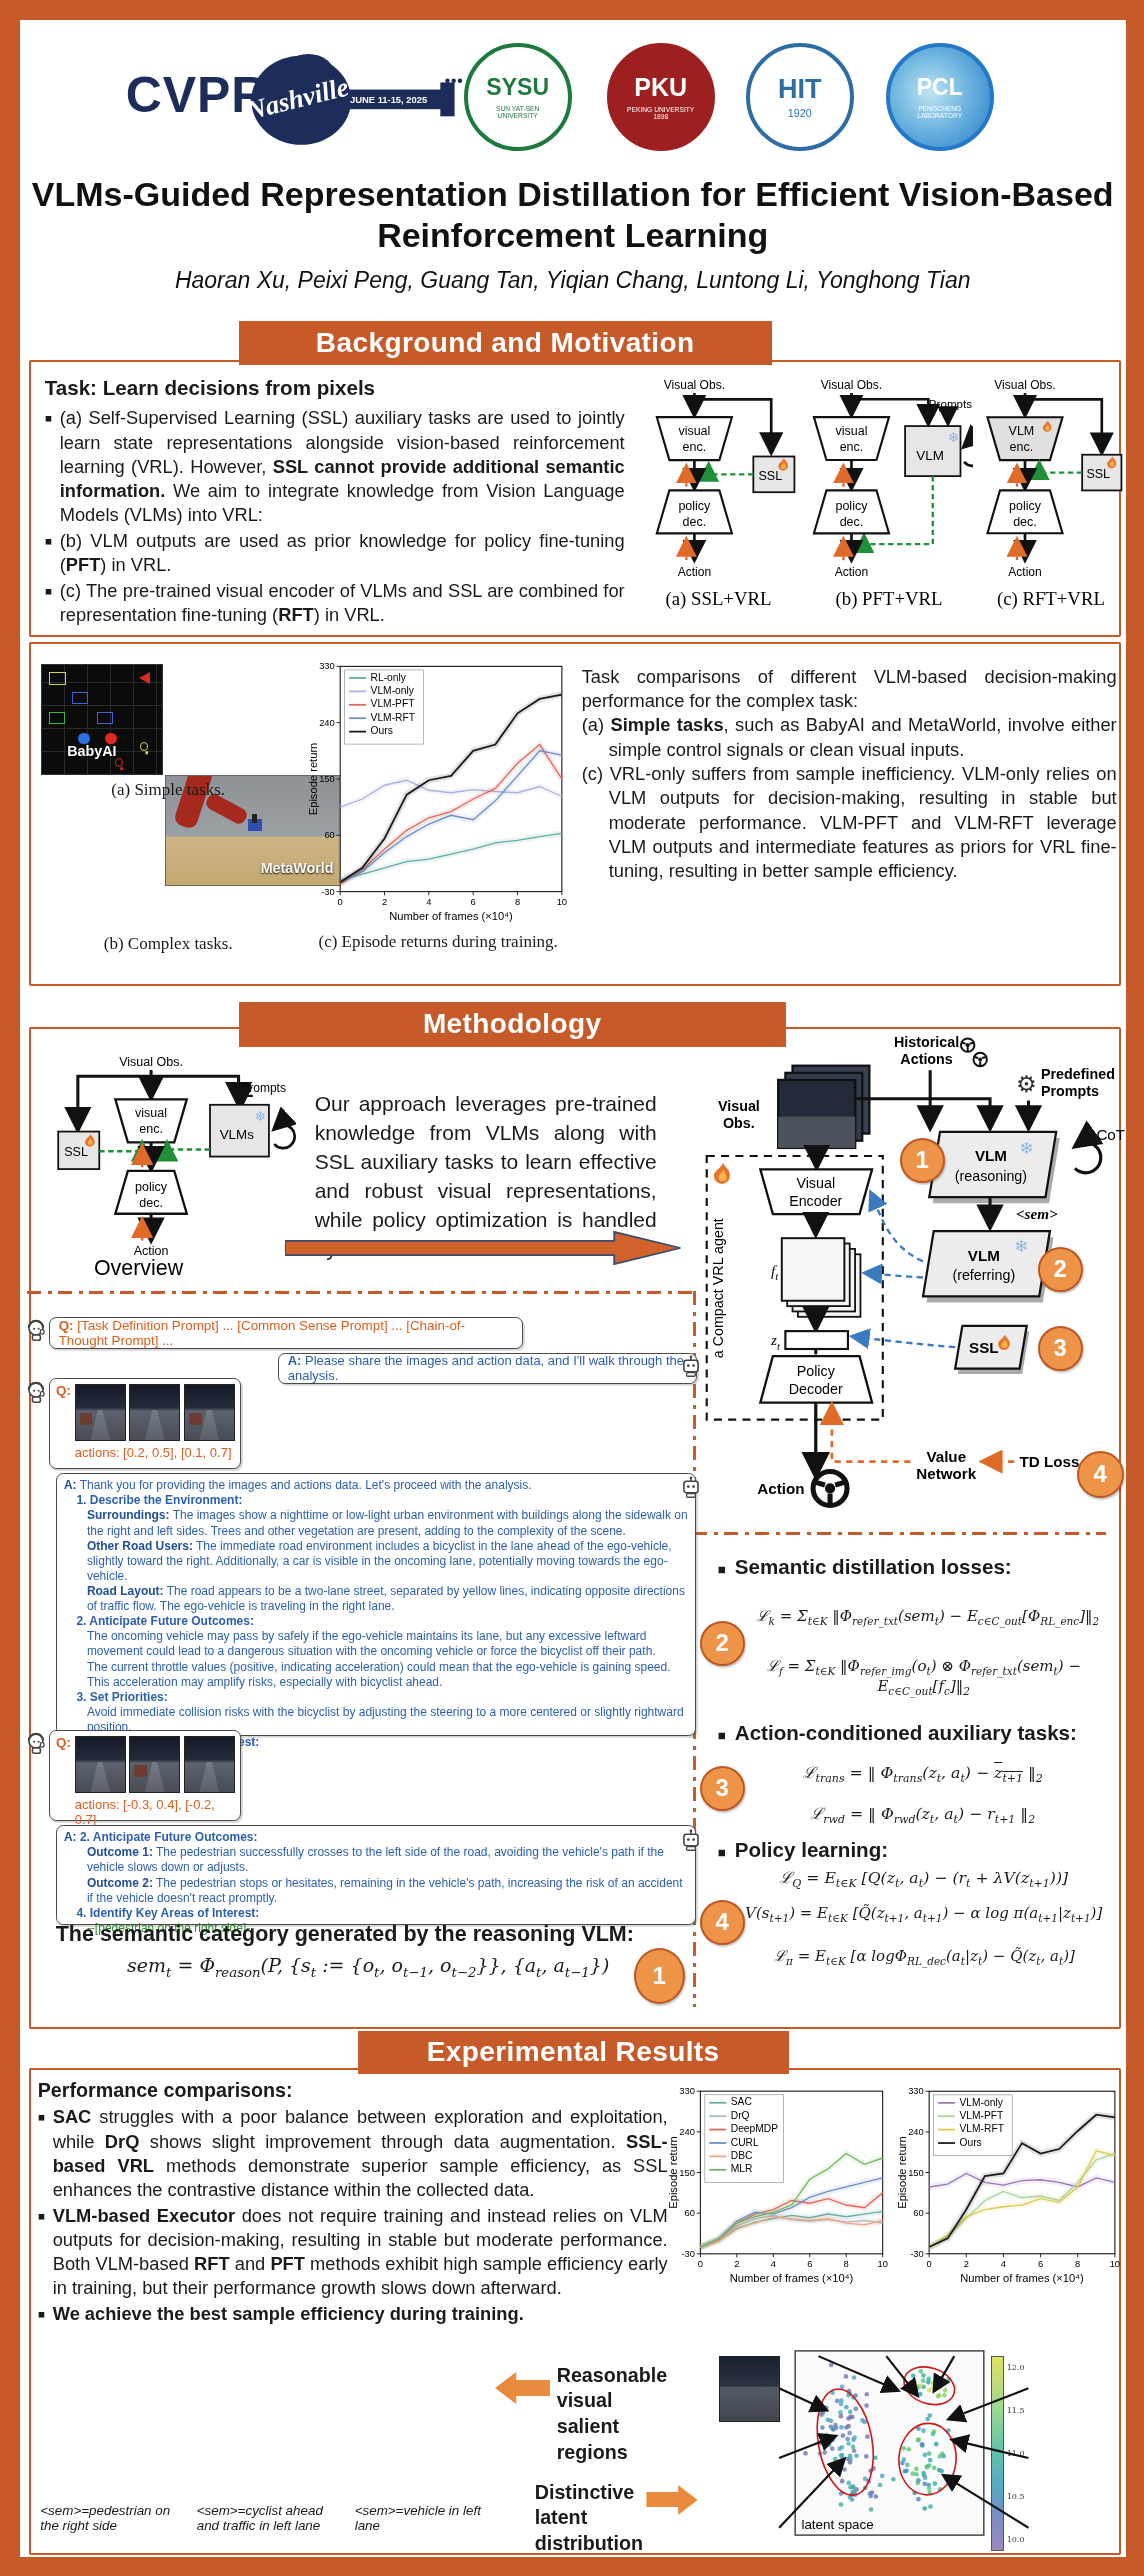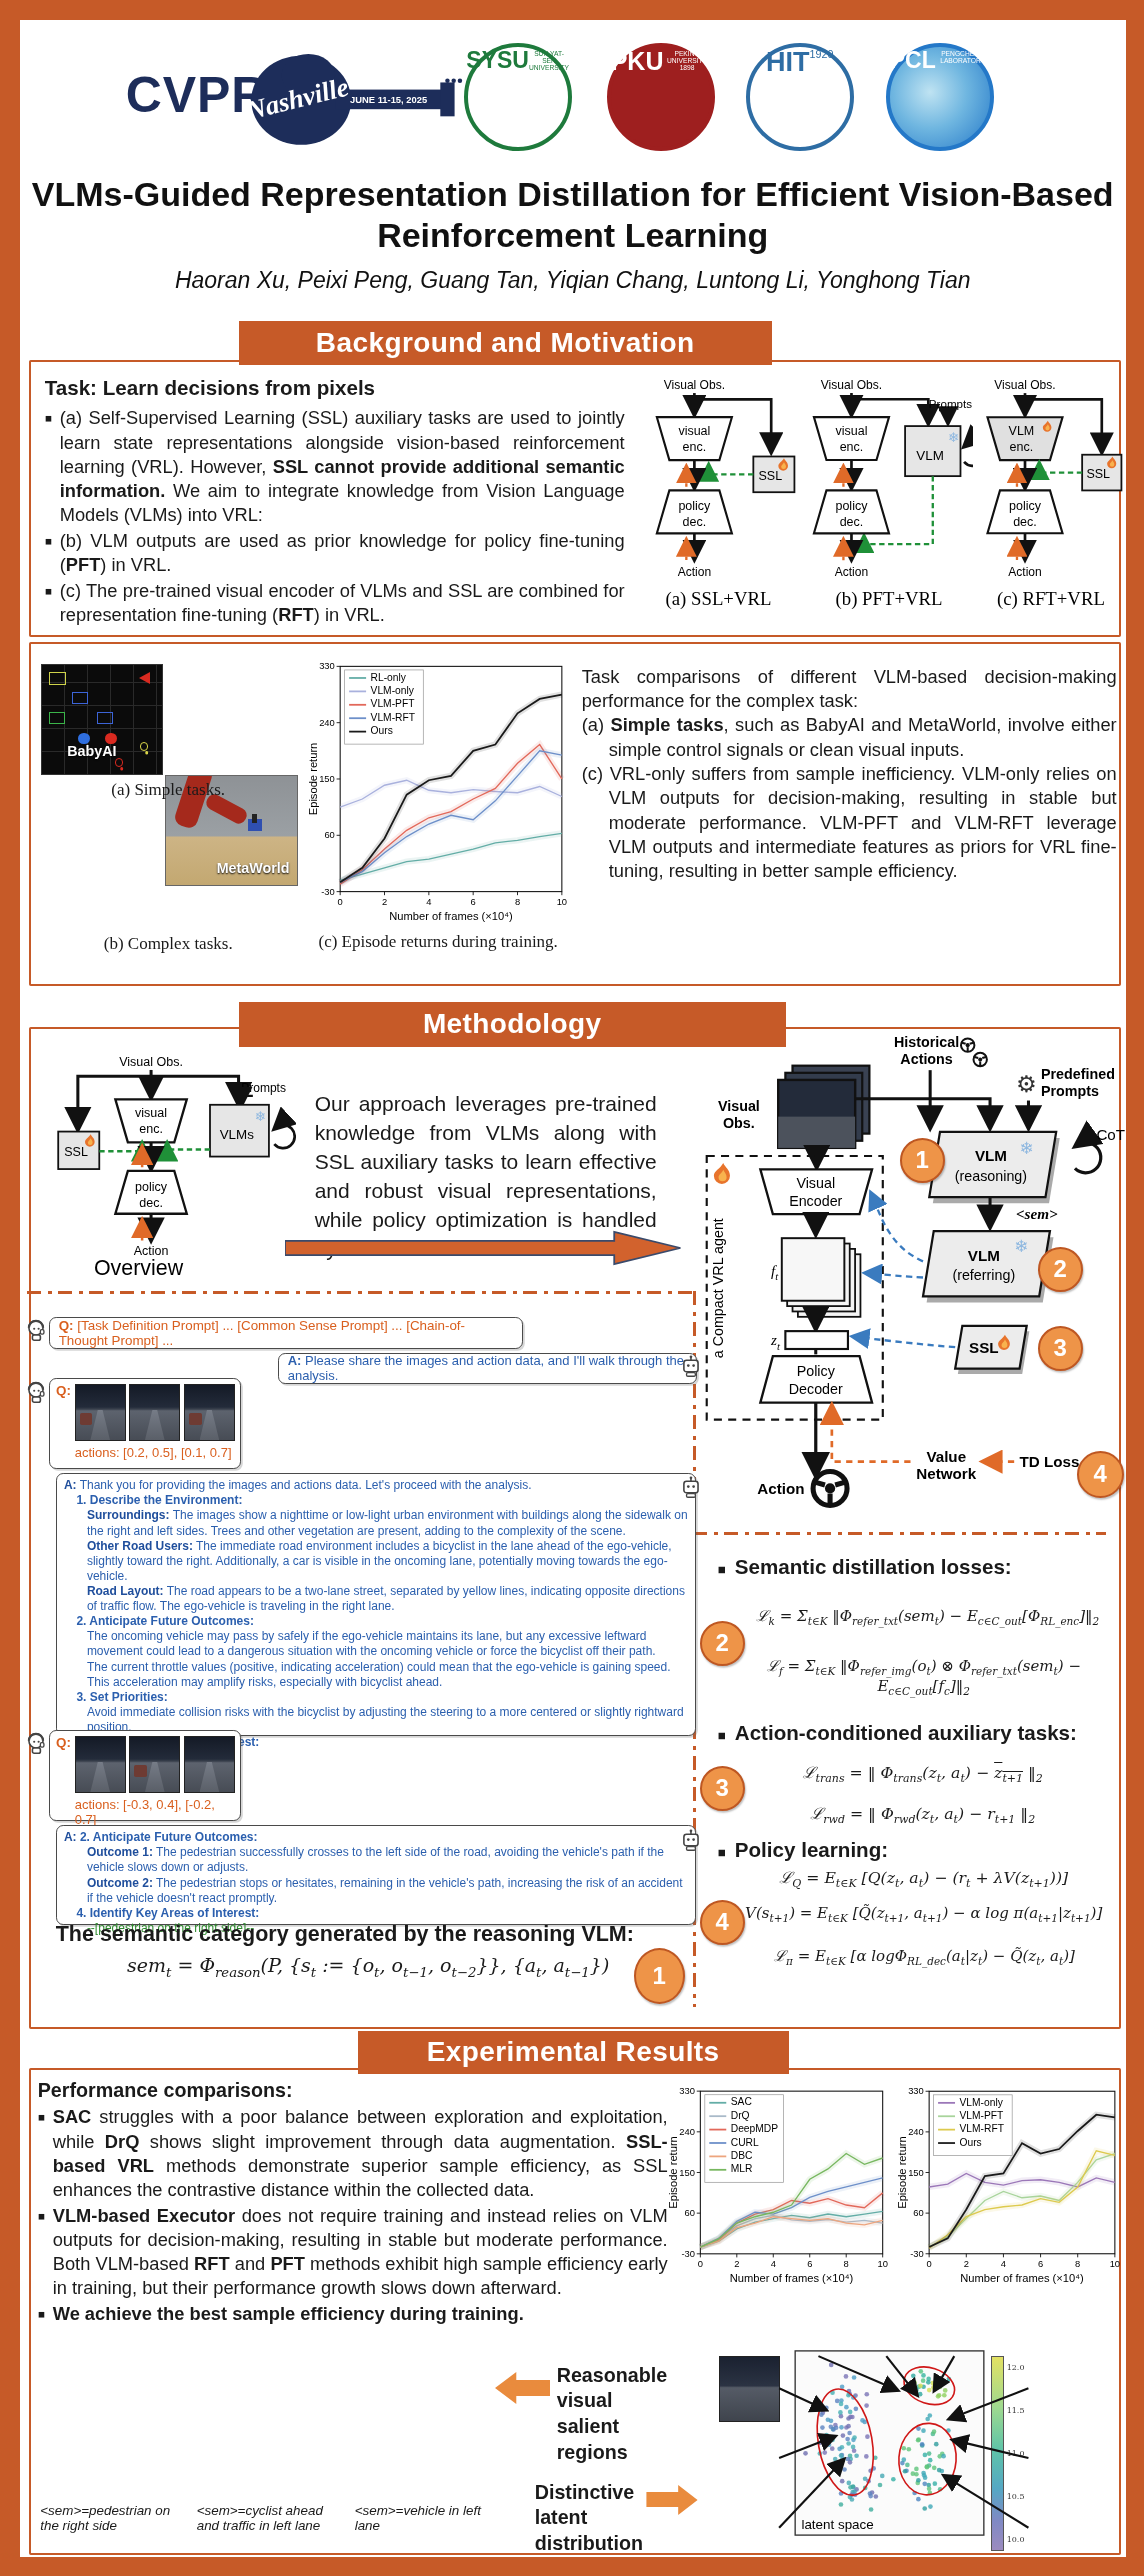--- a/index.html
+++ b/index.html
@@ -26,28 +26,28 @@
   .ol{text-decoration:overline;}
   .step{position:absolute;background:#EE9448;border:2.2px solid #BE5722;border-radius:50%;color:#fff;font-weight:bold;display:flex;align-items:center;justify-content:center;font-size:24px;z-index:5;box-shadow:0.9px 1.8px 1.8px rgba(0,0,0,.25);}
   .lhead{font-size:20.6px;font-weight:bold;}
   .lhead .sq{font-size:13.4px;margin-right:9px;}
   .drive-thumb{background:linear-gradient(180deg,#141a26 0%,#232b3a 40%,#3a414d 44%,#5d636e 47%,#474c55 100%);border:0.9px solid #222;position:relative;overflow:hidden;}
   .drive-thumb::before{content:"";position:absolute;left:30%;right:30%;top:45%;bottom:0;background:linear-gradient(180deg,#767c87,#5a5f68);clip-path:polygon(38% 0,62% 0,100% 100%,0 100%);}
   .dt2::after{content:"";position:absolute;left:8%;top:50%;width:26%;height:22%;background:#6e3b33;border-radius:1.8px;}
   .dt3::after{content:"";position:absolute;right:10%;top:48%;width:22%;height:26%;background:#cfd2d4;border-radius:1.8px;}
   .ltn{border:0.9px solid #222;background:linear-gradient(180deg,#1a2130 0%,#2b3343 45%,#555b66 48%,#3f444d 100%);}
   .babyai{position:relative;background:#0b0b0b;background-image:repeating-linear-gradient(90deg,transparent 0 22.4px,#2a2a2a 22.4px 23px),repeating-linear-gradient(0deg,transparent 0 22.4px,#2a2a2a 22.4px 23px);border:0.9px solid #333;overflow:hidden;}
-  .mw{position:relative;background:linear-gradient(180deg,#8e9296 0%,#9ba0a4 55%,#cdb485 56%,#c3a871 100%);border:0.9px solid #666;overflow:hidden;}
+  .mw{position:relative;background:linear-gradient(180deg,#8e9296 0%,#9ba0a4 55%,#cdb485 56%,#c3a871 100%);border:0.9px solid #666;overflow:hidden;padding-left:44px;}
   .tile-label{position:absolute;color:#fff;font-size:14.3px;font-weight:bold;text-shadow:0 0.9px 1.8px #000;}
   .shape{position:absolute;}
   .colorbar{position:absolute;width:11.6px;border:0.9px solid #555;background:linear-gradient(180deg,#e3e163 0%,#9fd98f 26%,#5fc4a8 48%,#55a8c4 68%,#8089c4 85%,#9b8bbf 100%);}
   .cbt{position:absolute;font-size:8px;color:#333;font-family:"DejaVu Serif",serif;}
   .dashH{position:absolute;height:3.6px;background:repeating-linear-gradient(90deg,#C65A28 0 14.3px,transparent 14.3px 20.6px,#C65A28 20.6px 25px,transparent 25px 31px);}
   .dashV{position:absolute;width:3.6px;background:repeating-linear-gradient(180deg,#C65A28 0 14.3px,transparent 14.3px 20.6px,#C65A28 20.6px 25px,transparent 25px 31px);}
-  .logo-circle{position:absolute;width:100px;height:100px;border-radius:50%;display:flex;flex-direction:row;align-items:flex-start;justify-content:center;text-align:center;background:#fff;}
+  .logo-circle{position:absolute;width:100px;height:100px;border-radius:50%;display:flex;flex-direction:column;align-items:center;justify-content:center;text-align:center;background:#fff;}
   svg text{font-family:"Liberation Sans",sans-serif;}
   svg .serif{font-family:"Liberation Serif",serif;}
 </style>
 </head>
 <body>
 
 <svg width="0" height="0" style="position:absolute">
   <defs>
     <g id="g-flame">
         <path d="M7 0 C8.5 3.5 12 5 12 9.5 A6 6 0 1 1 0 9.5 C0 6 4.5 4.5 7 0 Z" fill="#E8742C"></path>

